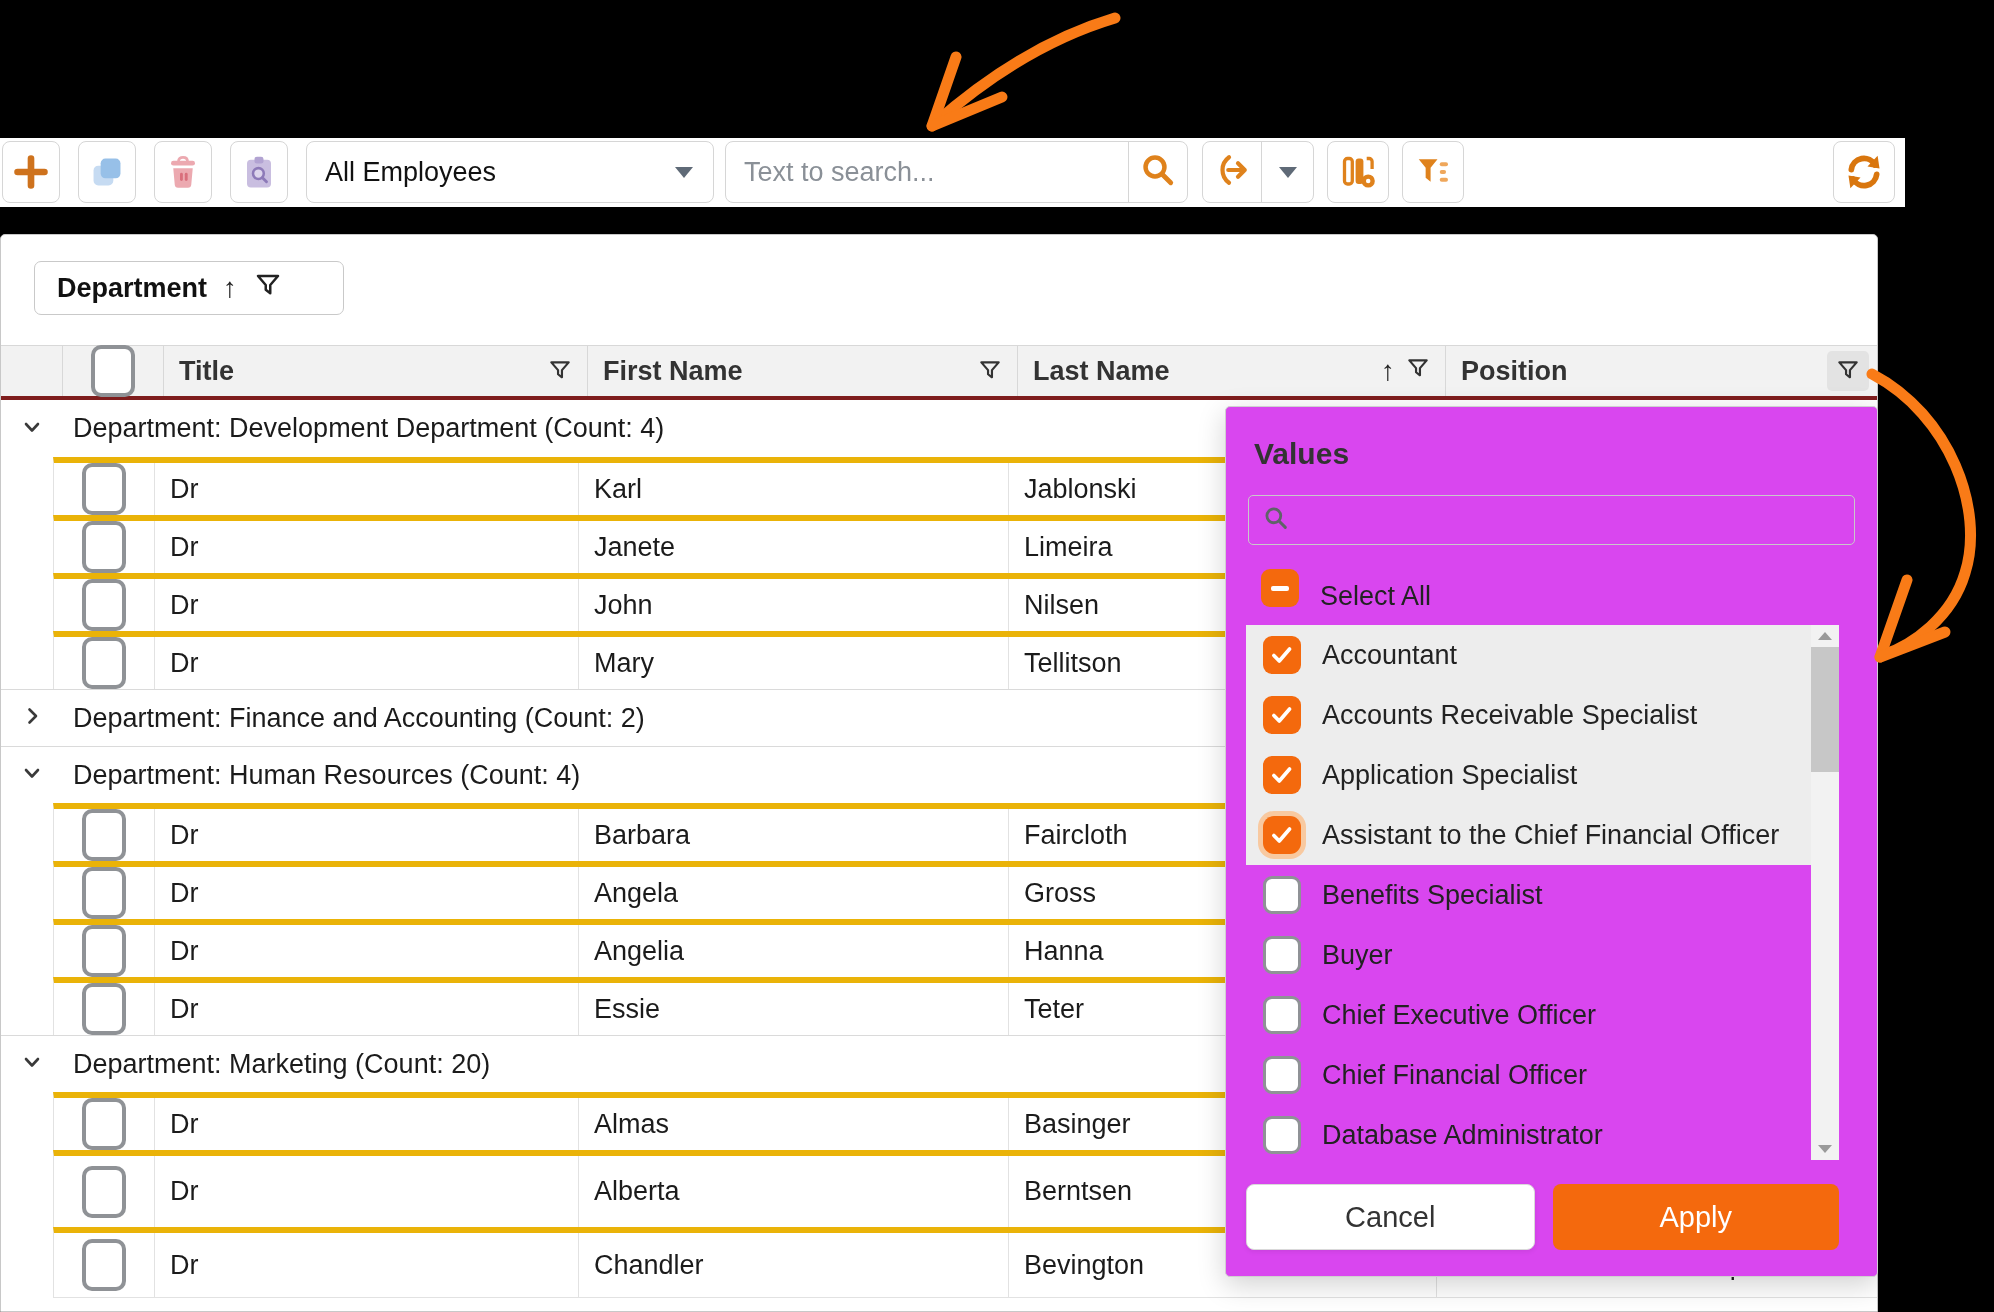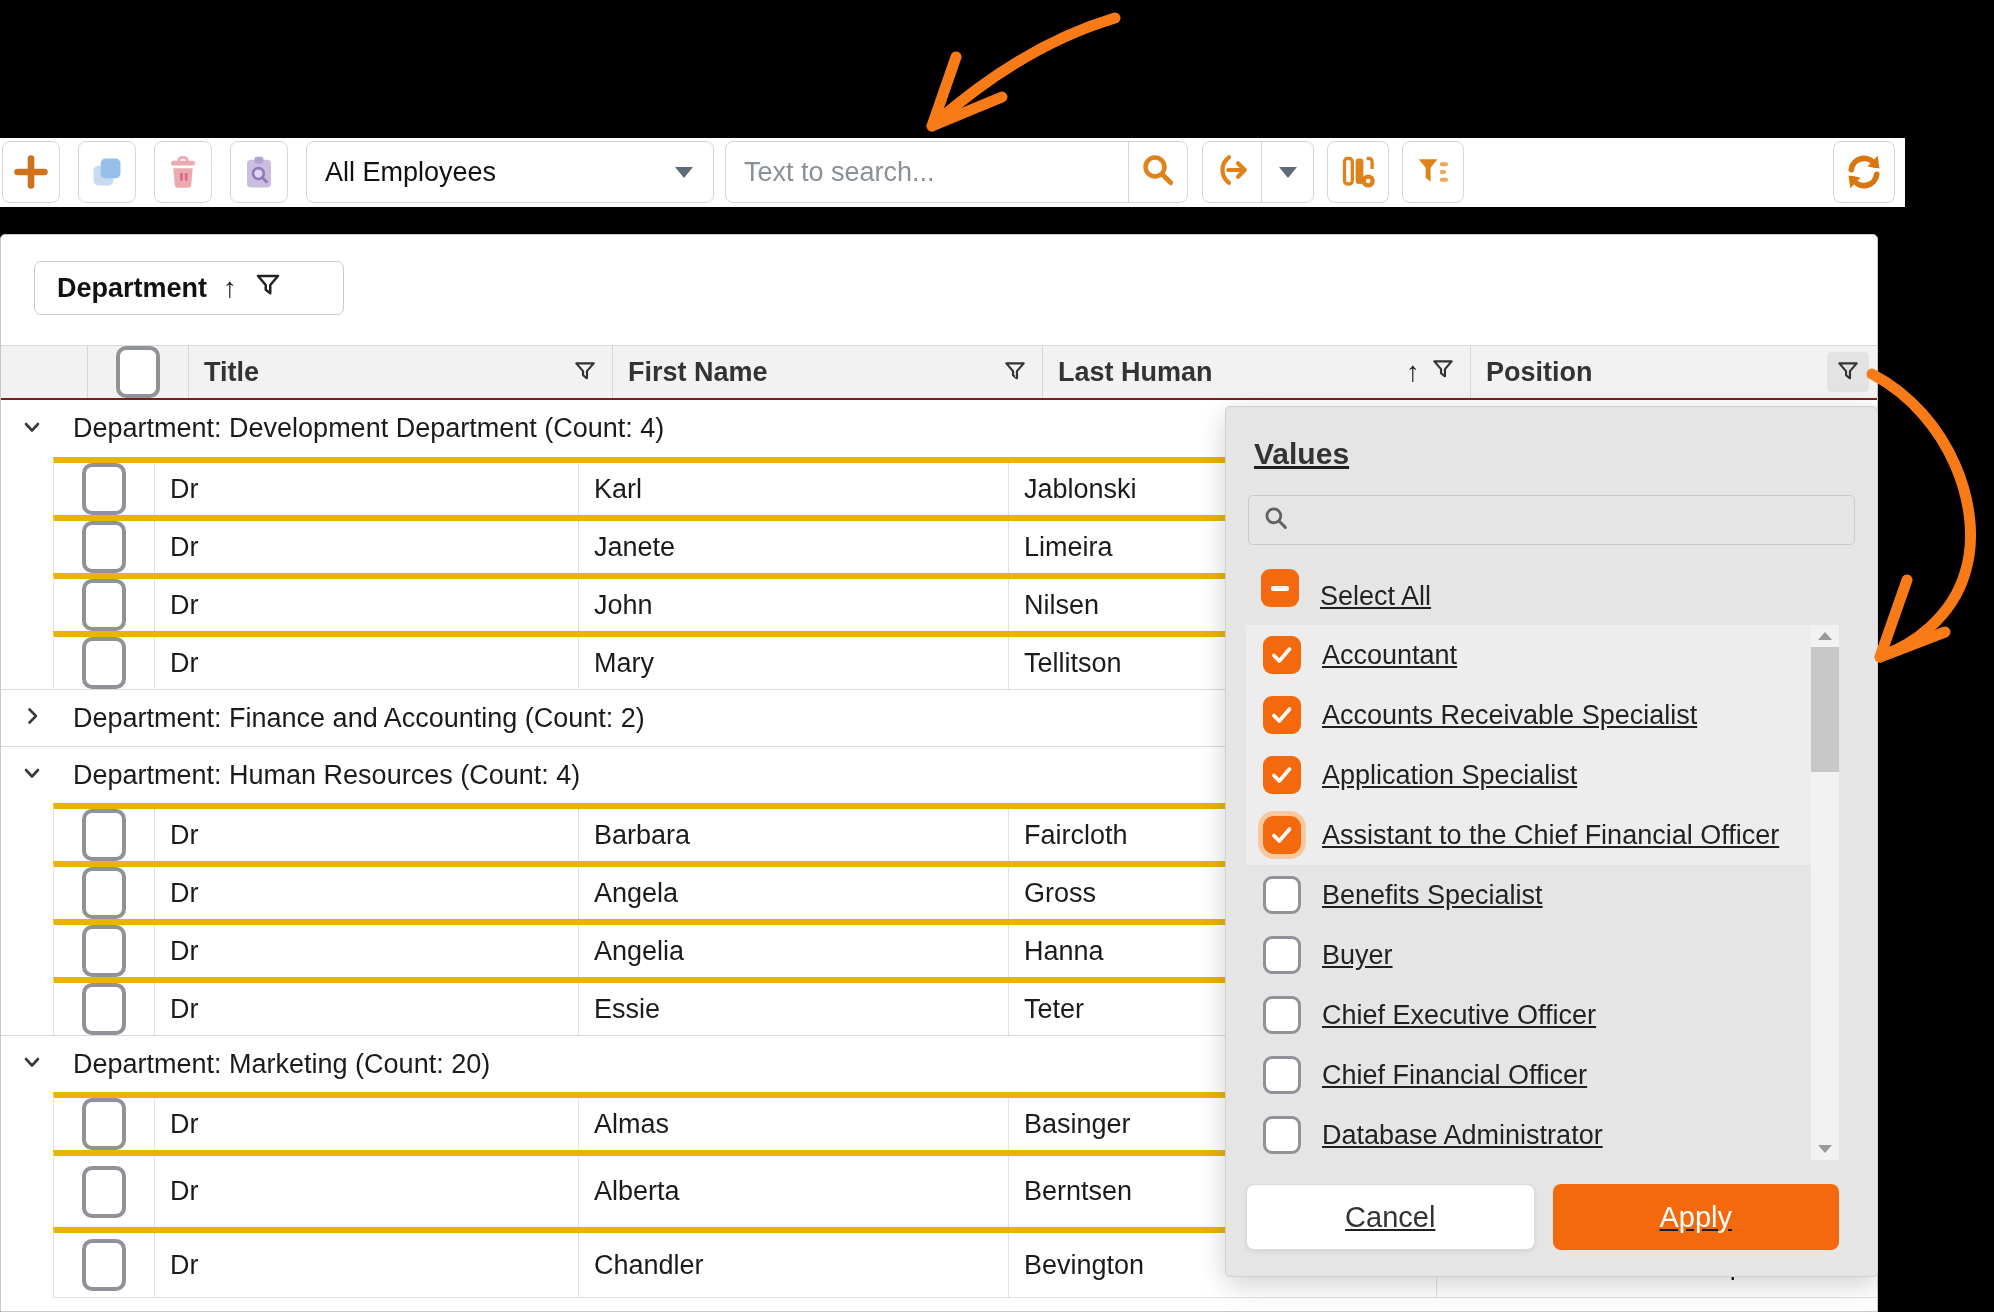--- a/index.html
+++ b/index.html
@@ -35,22 +35,22 @@
   .btn-refresh{left:1833px;width:62px;}
 
   
   .grid{position:absolute;left:0;top:234px;width:1878px;height:1078px;background:#fff;
         border:1px solid #c8c8c8;border-radius:5px 5px 0 0;box-sizing:border-box;overflow:hidden;}
   .group-panel{height:110px;position:relative;}
   .chip{position:absolute;left:33px;top:26px;height:54px;min-width:310px;border:1px solid #c9c9c9;
         border-radius:7px;display:flex;align-items:center;padding:0 22px;box-sizing:border-box;gap:16px;}
   .chip .chip-label{font-size:27px;font-weight:700;color:#111;}
   .sort-arrow{font-size:28px;font-weight:700;color:#222;line-height:1;}
-  .header-row{height:55px;background:#f2f2f2;border-top:1px solid #d8d8d8;border-bottom:2px solid #7f1d1d;
-        display:flex;box-sizing:border-box;padding-left:25px;}
+  .header-row{height:55px;background:#f2f2f2;border-top:1px solid #d8d8d8;border-bottom:4px solid #7f1d1d;
+        display:flex;box-sizing:border-box;}
   .hcell{display:flex;align-items:center;border-right:1px solid #d8d8d8;box-sizing:border-box;padding-left:15px;}
   .hcell:last-child{border-right:none;gap:20px;}
   .hcell .hlabel{font-size:27px;font-weight:700;color:#333;flex:1;}
   .h-expand{width:62px;padding-left:0;}
   .h-check{width:101px;padding-left:0;justify-content:center;}
   .h-title{width:424px;}
   .h-first{width:430px;}
   .h-last{width:428px;}
   .h-pos{flex:1;}
   .hicon{margin-right:14px;display:flex;align-items:center;gap:10px;}
@@ -64,23 +64,23 @@
         border-top:6px solid #eab308;box-sizing:border-box;}
   .dcell{display:flex;align-items:center;border-right:1px solid #e2e2e2;box-sizing:border-box;
         padding-left:15px;font-size:27px;color:#1b1b1b;overflow:hidden;white-space:nowrap;}
   .d-check{width:101px;padding-left:0;justify-content:center;}
   .d-title{width:424px;}
   .d-first{width:430px;}
   .d-last{width:428px;}
   .d-pos{flex:1;border-right:none;}
 
   
-  .popup{position:absolute;left:1225px;top:406px;width:653px;height:871px;background:#e5e5e5;
+  .popup{position:absolute;left:1225px;top:406px;width:653px;height:871px;background:#d946ef;
         border:1px solid #d0d0d0;border-radius:5px;box-sizing:border-box;z-index:5;
-        box-shadow:0 8px 28px rgba(0,0,0,.18);text-decoration:underline;}
+        box-shadow:0 8px 28px rgba(0,0,0,.18);}
   .pp-title{font-size:30px;font-weight:700;color:#333;margin:30px 0 0 28px;height:34px;line-height:34px;}
   .pp-search{margin:24px 22px 0 22px;height:50px;border:1px solid #c9c9c9;border-radius:5px;
         display:flex;align-items:center;box-sizing:border-box;}
   .pp-search svg{margin:0 10px 0 14px;}
   .pp-search input{flex:1;border:none;outline:none;background:transparent;font-family:"Liberation Sans",sans-serif;
         font-size:26px;color:#333;}
   .pp-search input::placeholder{color:#9aa0a6;}
   .selall{margin-top:16px;height:54px;display:flex;align-items:center;padding-left:35px;gap:21px;}
   .selall-label{font-size:27px;color:#222;margin-top:16px;}
   .ocb{width:38px;height:38px;border-radius:9px;background:#F4690D;display:flex;align-items:center;
@@ -234,21 +234,21 @@
     </div>
     <div class="hcell h-first">
       <span class="hlabel">First Name</span>
       <span class="hicon">
           <svg width="26" height="26" viewBox="0 0 24 24">
             <path d="M4 4 h16 l-6.2 7.2 v6.6 l-3.6 -2.8 v-3.8 z" stroke="#333" stroke-width="2" fill="none" stroke-linejoin="round"></path>
           </svg>
         </span>
     </div>
     <div class="hcell h-last">
-      <span class="hlabel">Last Human</span>
+      <span class="hlabel">Last Name</span>
       <span class="hicon">
         <span class="sort-arrow">↑</span>
         <span><svg width="26" height="26" viewBox="0 0 24 24">
               <path d="M4 4 h16 l-6.2 7.2 v6.6 l-3.6 -2.8 v-3.8 z" stroke="#333" stroke-width="2" fill="none" stroke-linejoin="round"></path>
             </svg></span>
       </span>
     </div>
     <div class="hcell h-pos">
       <span class="hlabel">Position</span>
       <span class="funnel-active">

